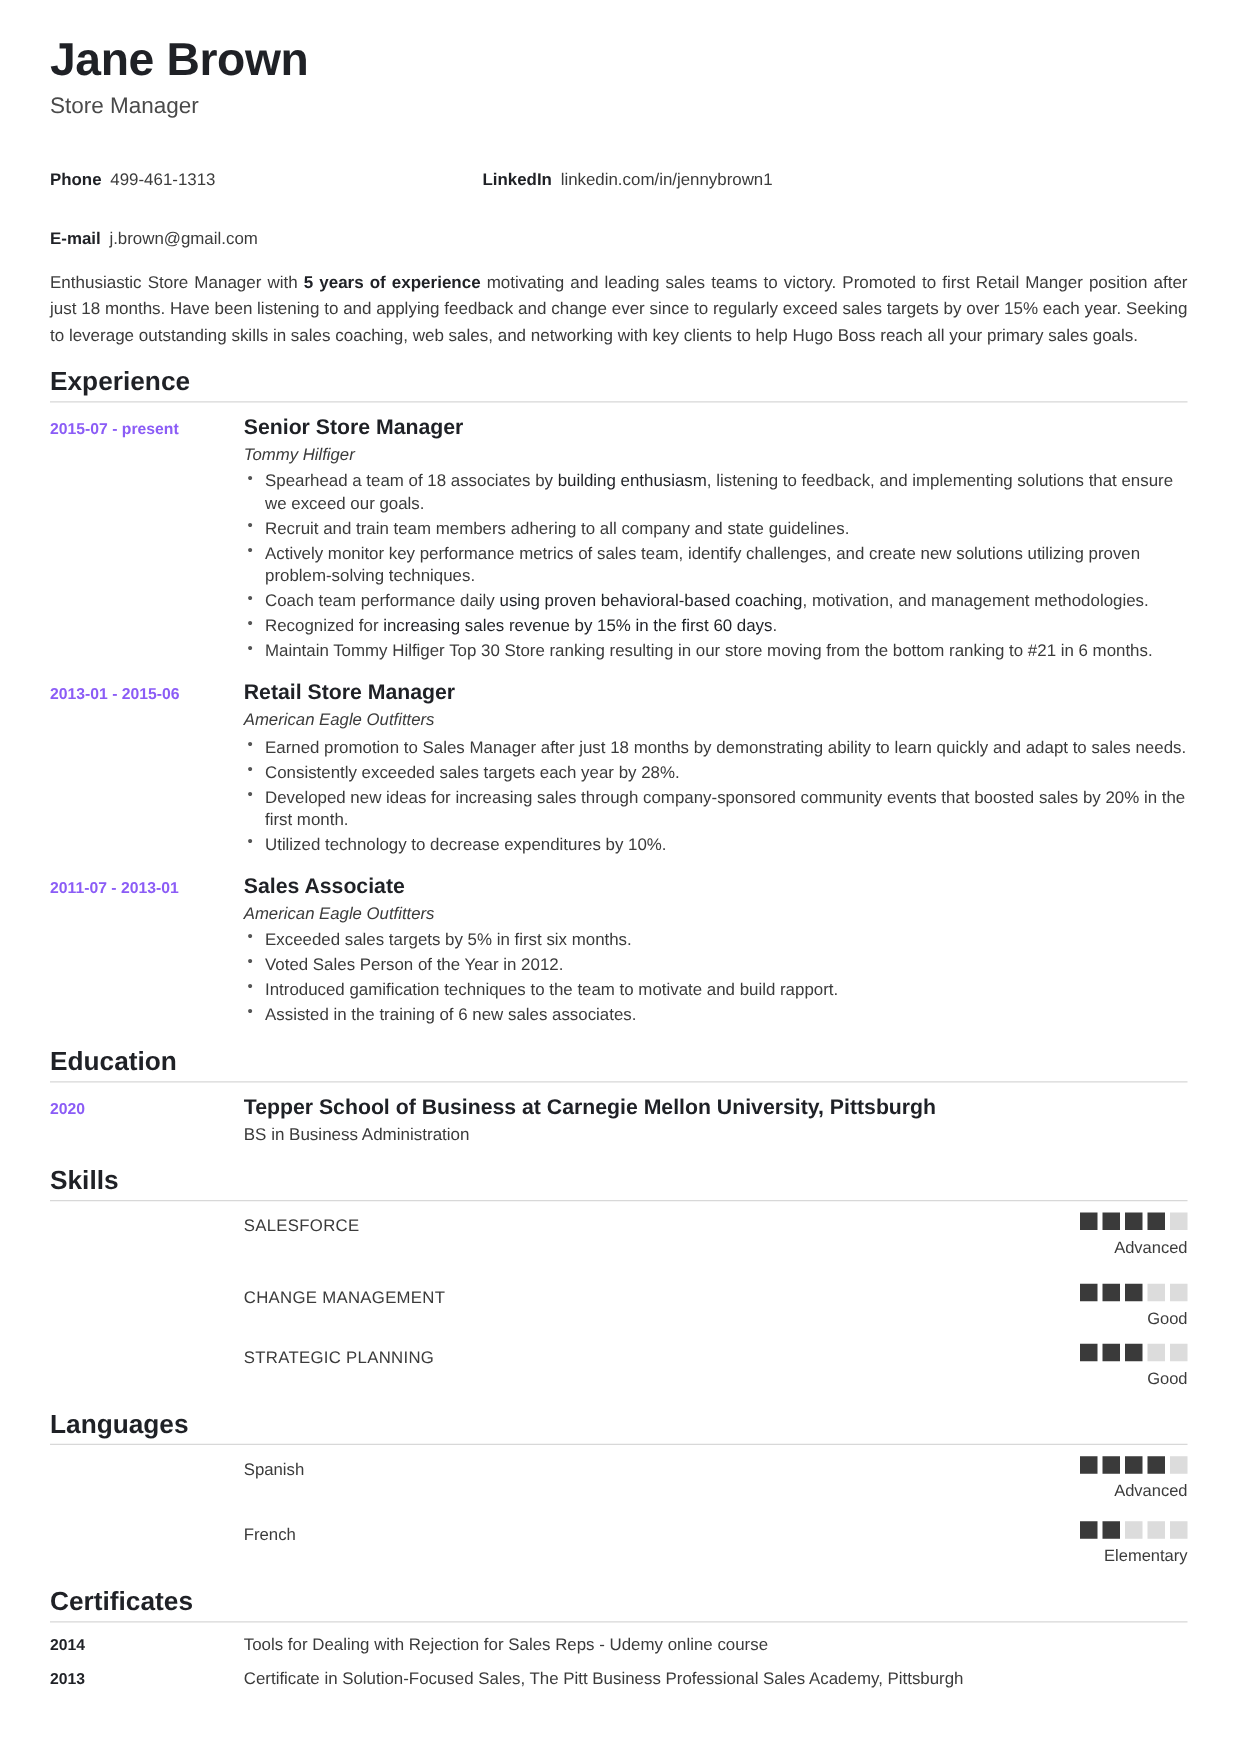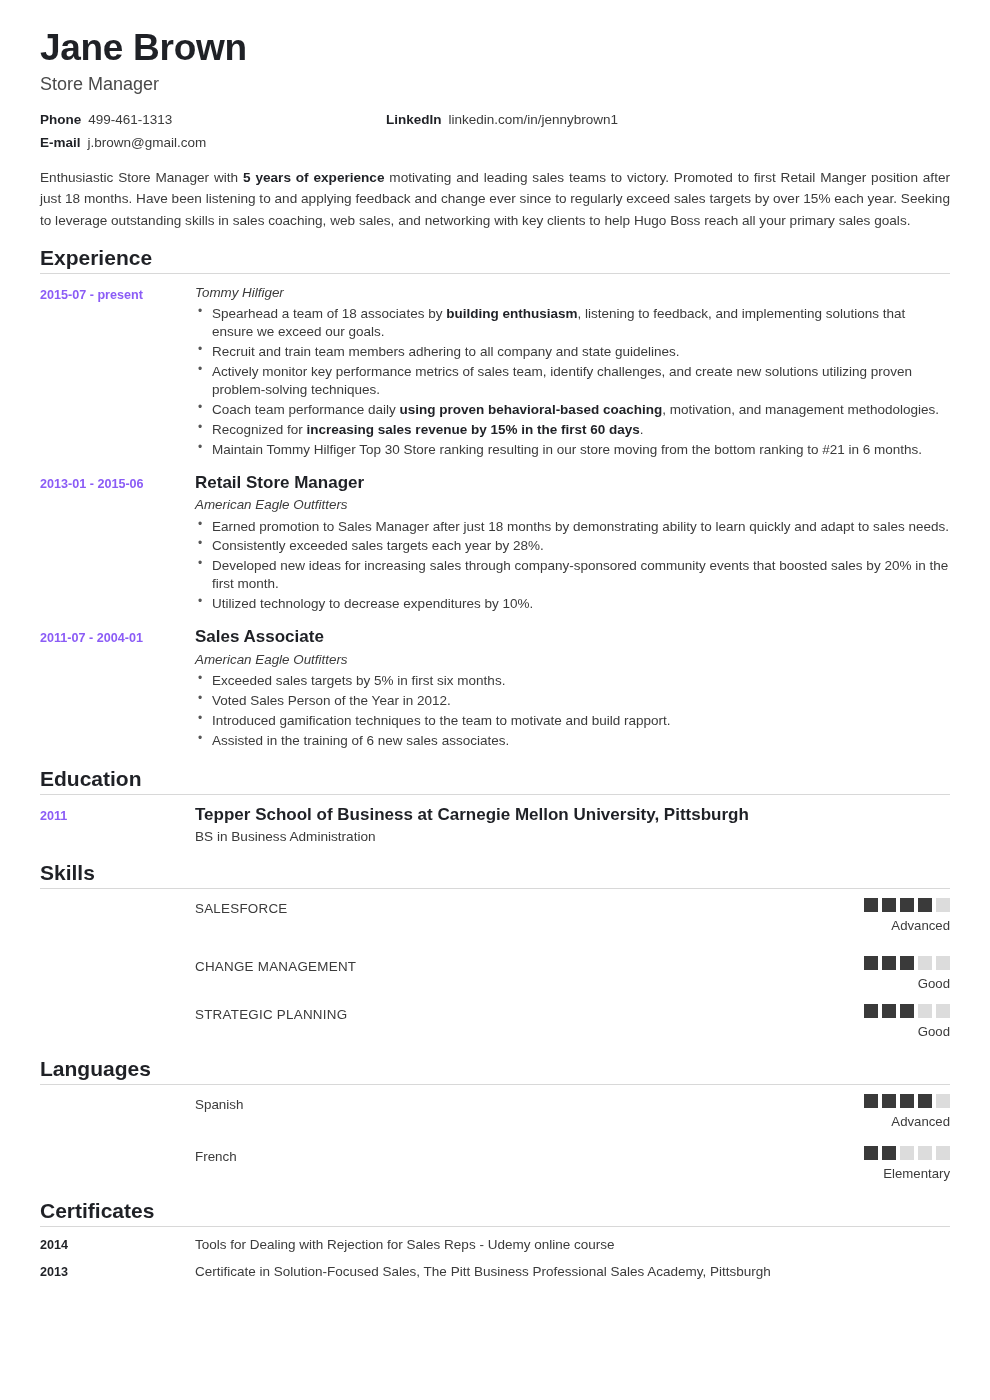--- a/index.html
+++ b/index.html
@@ -44,20 +44,21 @@
     color: #3b3b3b;
     margin-bottom: 3px;
   }
   .contact-cell { display: flex; align-items: baseline; }
   .contact-cell.col1 { width: 346px; flex: 0 0 346px; }
   .contact-label {
     font-weight: bold;
     color: #1f2126;
     margin-right: 7px;
     white-space: nowrap;
+    margin-top: 24px;
   }
   .contact-value { color: #3b3b3b; white-space: nowrap; }
 
   
   .summary {
     font-size: 13.6px;
     line-height: 1.55;
     color: #3b3b3b;
     text-align: justify;
     margin: 13px 0 0 0;
@@ -121,21 +122,21 @@
     text-align: left;
   }
   .bullets li::before {
     content: "•";
     position: absolute;
     left: 3px;
     top: -1px;
     font-size: 12px;
     color: #555555;
   }
-  .bullets b { color: #1f2126; font-weight: bold; }
+  .bullets b { color: #1f2126; font-weight: normal; }
 
   
   .edu-degree {
     font-size: 13.6px;
     color: #3b3b3b;
     line-height: 1.4;
     margin: 2px 0 0 0;
   }
 
   
@@ -232,20 +233,21 @@
 
   <p class="summary"><span>Enthusiastic Store Manager with </span><b>5 years of experience</b><span> motivating and leading sales teams to victory. Promoted to first Retail Manger position after just 18 months. Have been listening to and applying feedback and change ever since to regularly exceed sales targets by over 15% each year. Seeking to leverage outstanding skills in sales coaching, web sales, and networking with key clients to help Hugo Boss reach all your primary sales goals.</span></p>
 
   <div class="section">
     <h2 class="section-title">Experience</h2>
     <div class="section-rule"></div>
     <div id="experience-list">
         <div class="entry">
           <div class="entry-date">2015-07 - present</div>
           <div class="entry-body">
+            <div class="entry-title">Senior Store Manager</div>
             <div class="entry-sub">Tommy Hilfiger</div>
             <ul class="bullets">
               <li>Spearhead a team of 18 associates by <b>building enthusiasm</b>, listening to feedback, and implementing solutions that ensure we exceed our goals.</li>
               <li>Recruit and train team members adhering to all company and state guidelines.</li>
               <li>Actively monitor key performance metrics of sales team, identify challenges, and create new solutions utilizing proven problem-solving techniques.</li>
               <li>Coach team performance daily <b>using proven behavioral-based coaching</b>, motivation, and management methodologies.</li>
               <li>Recognized for <b>increasing sales revenue by 15% in the first 60 days</b>.</li>
               <li>Maintain Tommy Hilfiger Top 30 Store ranking resulting in our store moving from the bottom ranking to #21 in 6 months.</li>
             </ul>
           </div>
@@ -257,41 +259,41 @@
             <div class="entry-sub">American Eagle Outfitters</div>
             <ul class="bullets">
               <li>Earned promotion to Sales Manager after just 18 months by demonstrating ability to learn quickly and adapt to sales needs.</li>
               <li>Consistently exceeded sales targets each year by 28%.</li>
               <li>Developed new ideas for increasing sales through company-sponsored community events that boosted sales by 20% in the first month.</li>
               <li>Utilized technology to decrease expenditures by 10%.</li>
             </ul>
           </div>
         </div>
         <div class="entry">
-          <div class="entry-date">2011-07 - 2004-01</div>
+          <div class="entry-date">2011-07 - 2013-01</div>
           <div class="entry-body">
             <div class="entry-title">Sales Associate</div>
             <div class="entry-sub">American Eagle Outfitters</div>
             <ul class="bullets">
               <li>Exceeded sales targets by 5% in first six months.</li>
               <li>Voted Sales Person of the Year in 2012.</li>
               <li>Introduced gamification techniques to the team to motivate and build rapport.</li>
               <li>Assisted in the training of 6 new sales associates.</li>
             </ul>
           </div>
         </div>
       </div>
   </div>
 
   <div class="section">
     <h2 class="section-title">Education</h2>
     <div class="section-rule"></div>
     <div id="education-list">
         <div class="entry">
-          <div class="entry-date">2011</div>
+          <div class="entry-date">2020</div>
           <div class="entry-body">
             <div class="entry-title">Tepper School of Business at Carnegie Mellon University, Pittsburgh</div>
             <div class="edu-degree">BS in Business Administration</div>
           </div>
         </div>
       </div>
   </div>
 
   <div class="section">
     <h2 class="section-title">Skills</h2>

